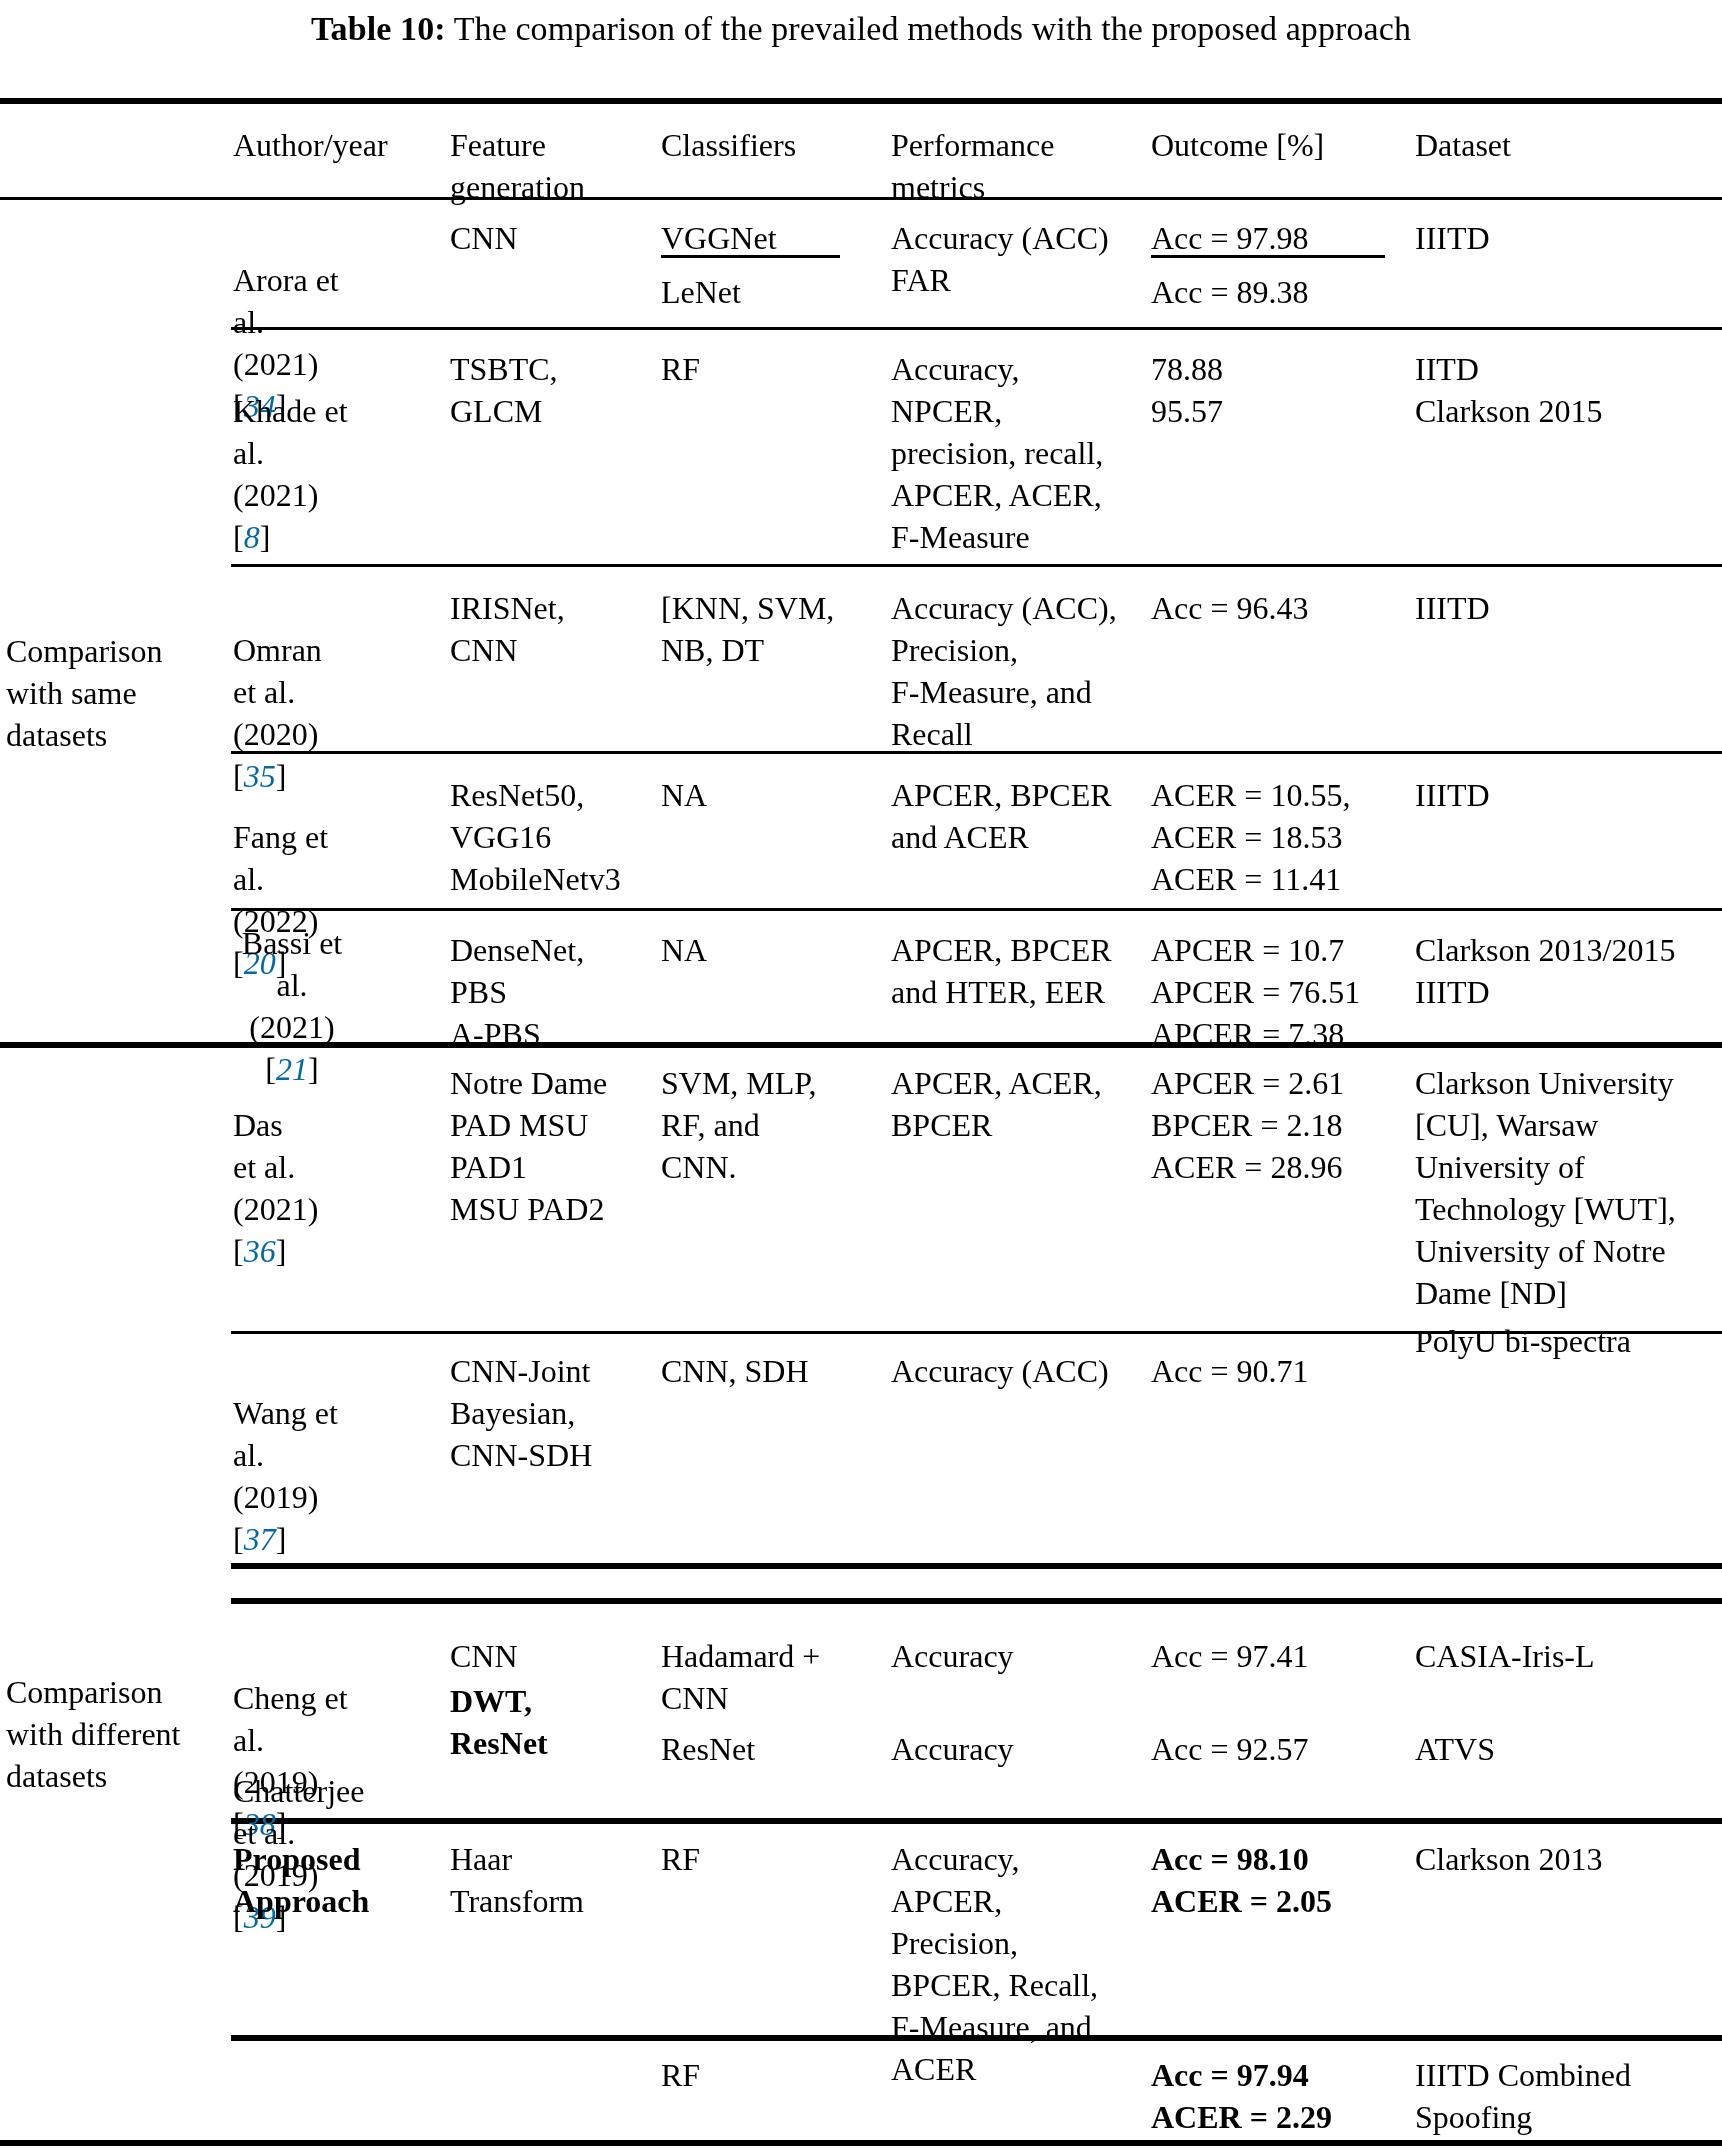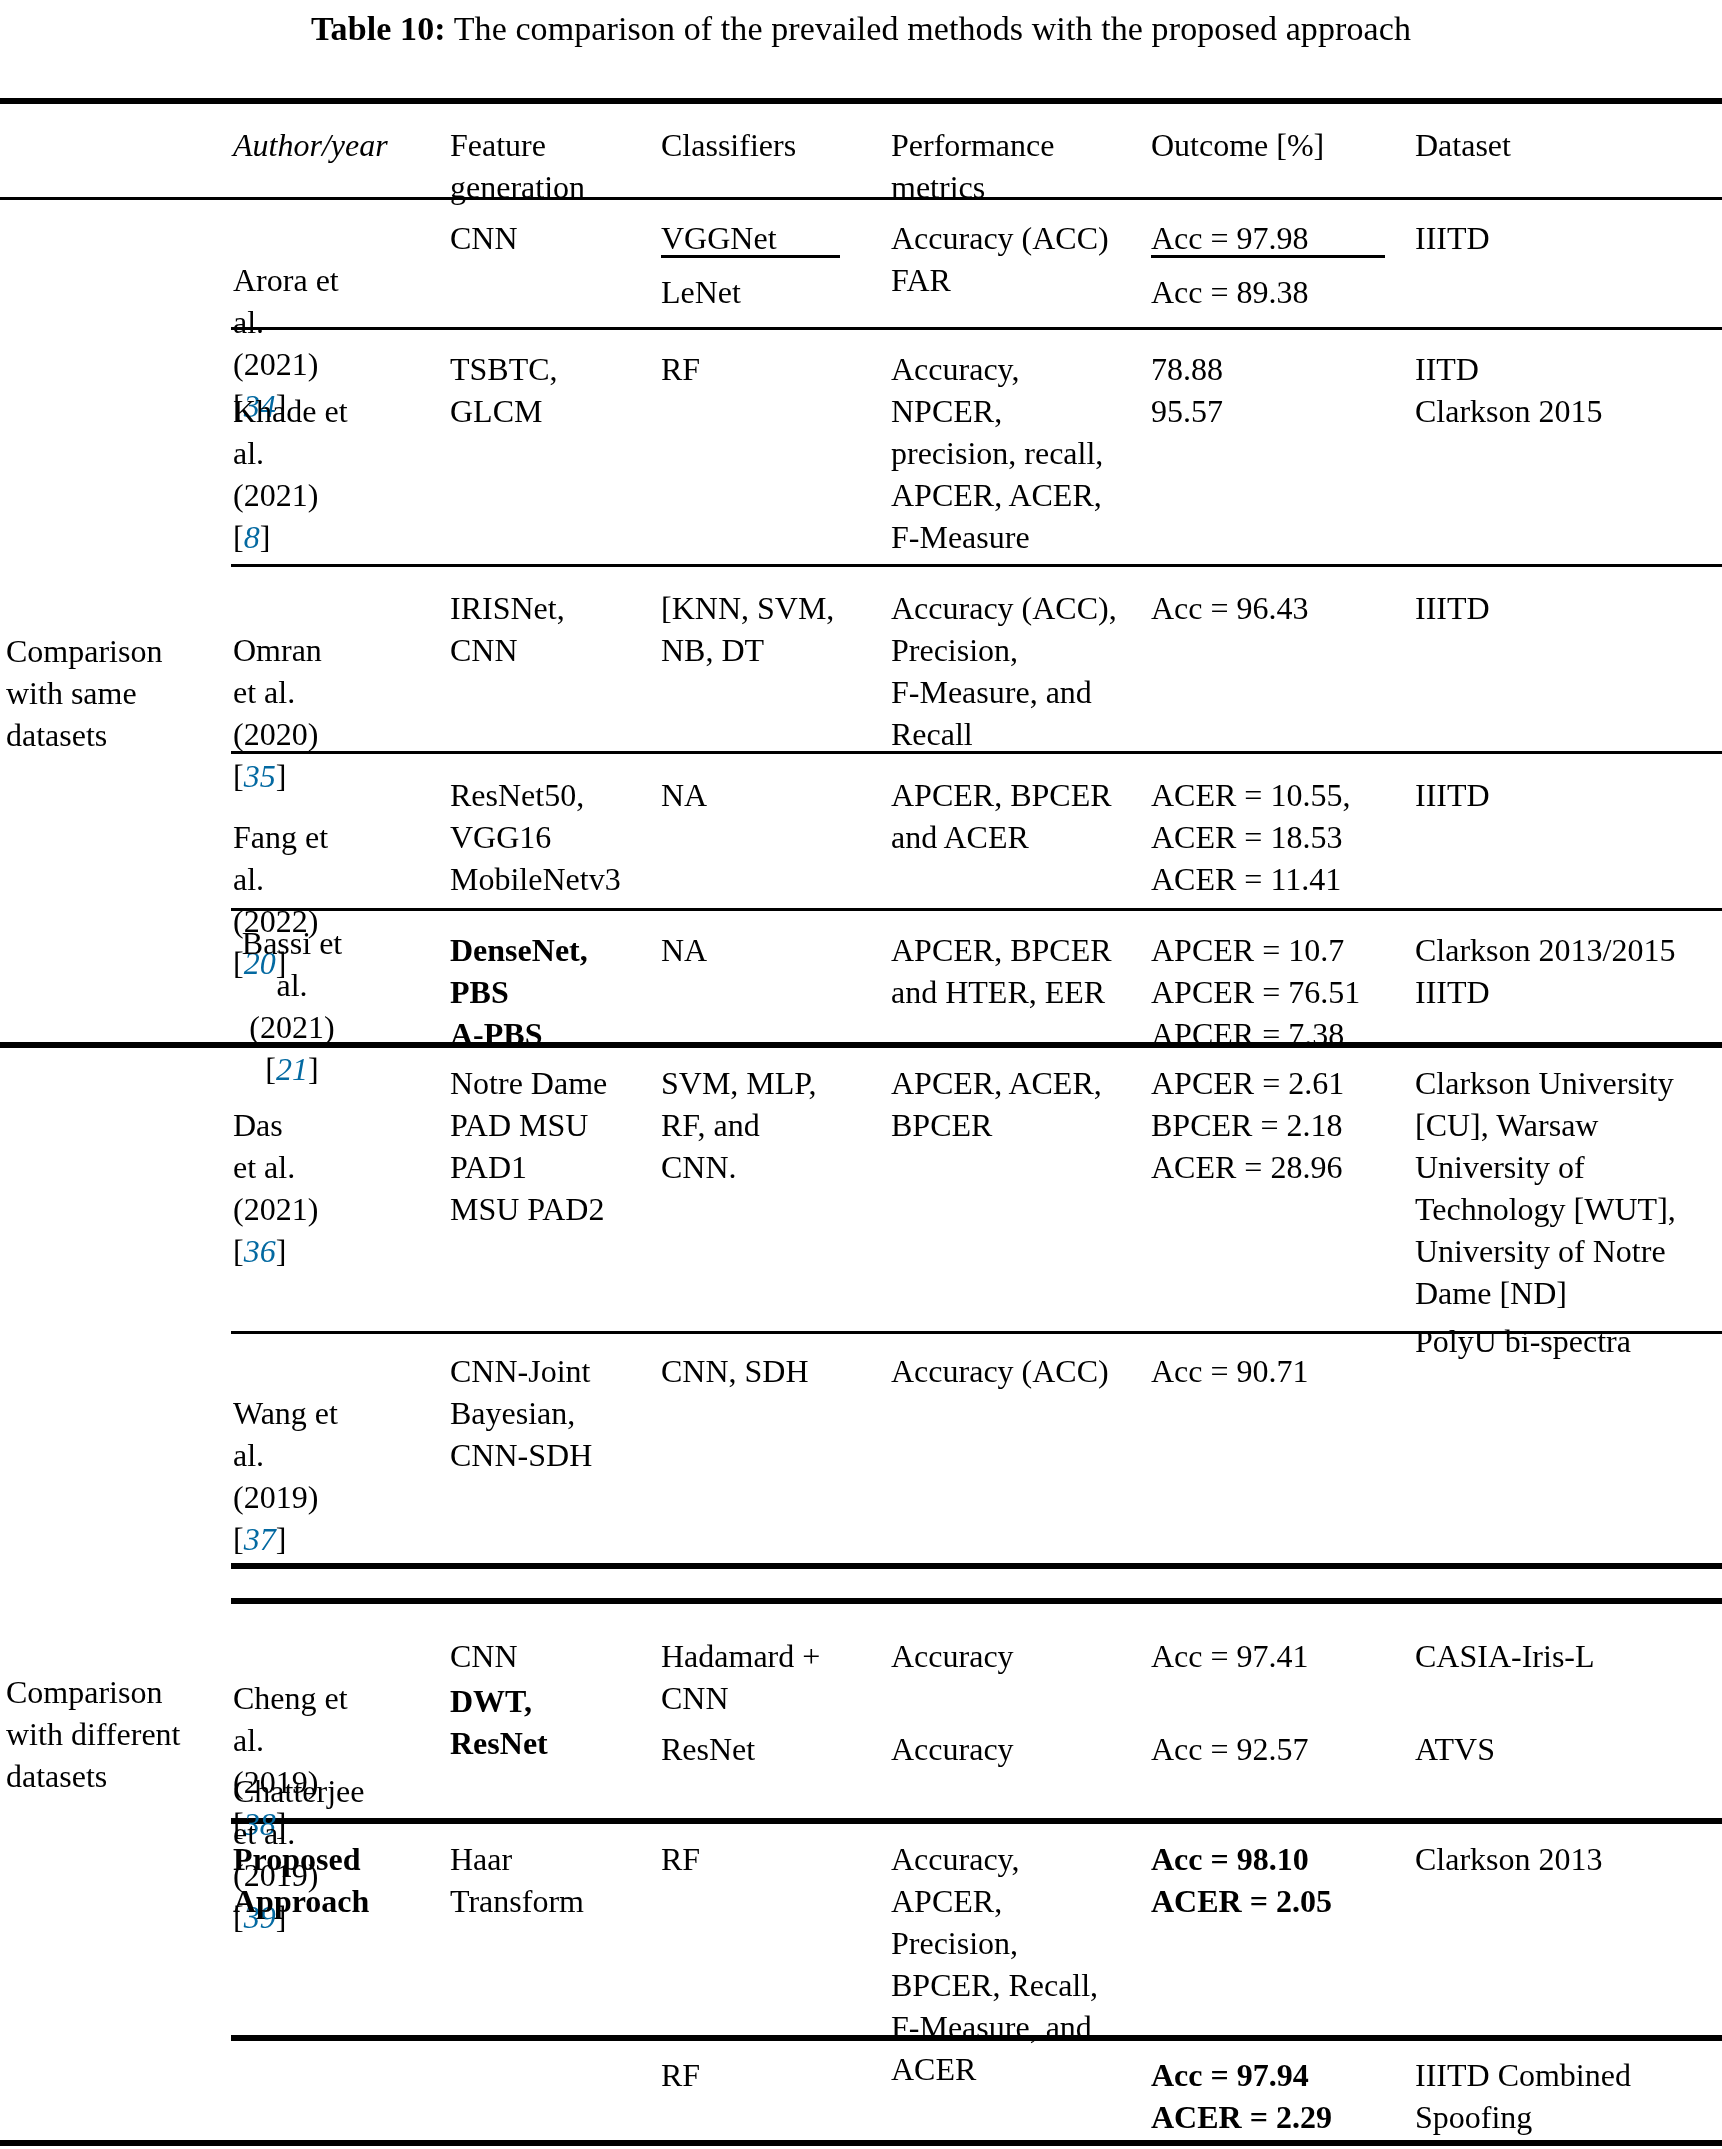--- a/index.html
+++ b/index.html
@@ -95,21 +95,21 @@
     <div class="rule" style="left:231px; top:751px; width:1491px;"></div>
     <div class="rule" style="left:231px; top:908px;width:1491px;"></div>
     <div class="rule thick" style="left:0px;  top:1042px;width:1722px;"></div>
     <div class="rule" style="left:231px; top:1331px;width:1491px;"></div>
     <div class="rule thick" style="left:231px; top:1563px;width:1491px;"></div>
     <div class="rule thick" style="left:231px; top:1598px;width:1491px;"></div>
     <div class="rule thick" style="left:231px; top:1818px;width:1491px;"></div>
     <div class="rule thick" style="left:231px; top:2035px;width:1491px;"></div>
     <div class="rule thick" style="left:0px;  top:2140px;width:1722px;"></div>
 
-    <div class="cell c-author" style="top:124px;font-style:italic;">Author/year</div>
+    <div class="cell c-author" style="top:124px;">Author/year</div>
     <div class="cell c-feature" style="top:124px;">Feature
 generation</div>
     <div class="cell c-class" style="top:124px;">Classifiers</div>
     <div class="cell c-perf" style="top:124px;">Performance
 metrics</div>
     <div class="cell c-out" style="top:124px;">Outcome [%]</div>
     <div class="cell c-data" style="top:124px;">Dataset</div>
 
     <div class="cell c-section" style="top:594px;">Comparison
 with same
@@ -175,21 +175,21 @@
 and ACER</div>
     <div class="cell c-out" style="top:774px;">ACER = 10.55,
 ACER = 18.53
 ACER = 11.41</div>
     <div class="cell c-data" style="top:774px;">IIITD</div>
 
     <div class="cell c-author" style="top:880px;text-align:center;">
       <span>Bassi et al.
 (2021) [</span><span class="cite">21</span><span>]</span>
     </div>
-    <div class="cell c-feature" style="top:929px;font-weight:bold;">DenseNet,
+    <div class="cell c-feature" style="top:929px;">DenseNet,
 PBS
 A-PBS</div>
     <div class="cell c-class" style="top:929px;">NA</div>
     <div class="cell c-perf" style="top:929px;">APCER, BPCER
 and HTER, EER</div>
     <div class="cell c-out" style="top:929px;">APCER = 10.7
 APCER = 76.51
 APCER = 7.38</div>
     <div class="cell c-data" style="top:929px; width:349px;">Clarkson 2013/2015
 IIITD</div>

